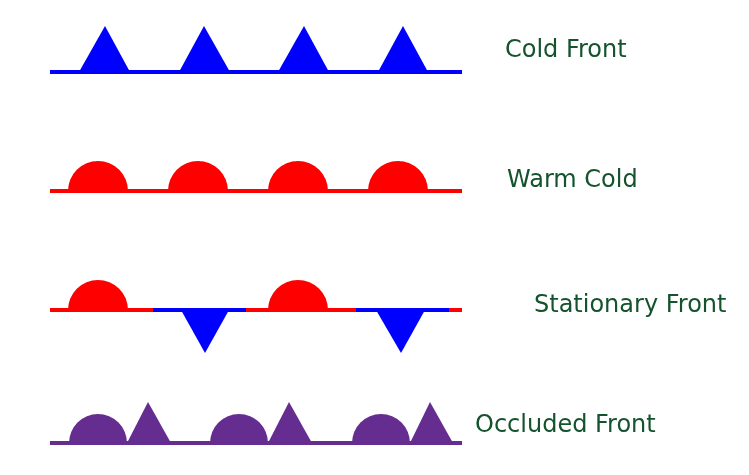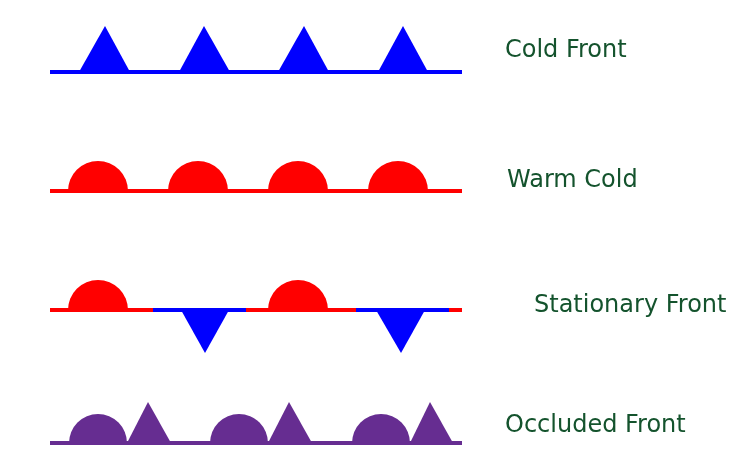--- a/index.html
+++ b/index.html
@@ -54,13 +54,13 @@
     <path d="M210,443 A29,29 0 0 1 268,443 Z" fill="#662d91"></path>
     <polygon points="268,443 289,402 312,443" fill="#662d91"></polygon>
     <path d="M352,443 A29,29 0 0 1 410,443 Z" fill="#662d91"></path>
     <polygon points="410,443 430,402 453,443" fill="#662d91"></polygon>
   </g>
 </svg>
 
 <div class="label" style="left:505px; top:37px;">Cold Front</div>
 <div class="label" style="left:507px; top:167px;">Warm Cold</div>
 <div class="label" style="left:499px; top:292px;margin-left:35px;">Stationary Front</div>
-<div class="label" style="left:505px; top:412px;">Occluded Front</div>
+<div class="label" style="left:475px; top:412px;">Occluded Front</div>
 
 </body></html>

